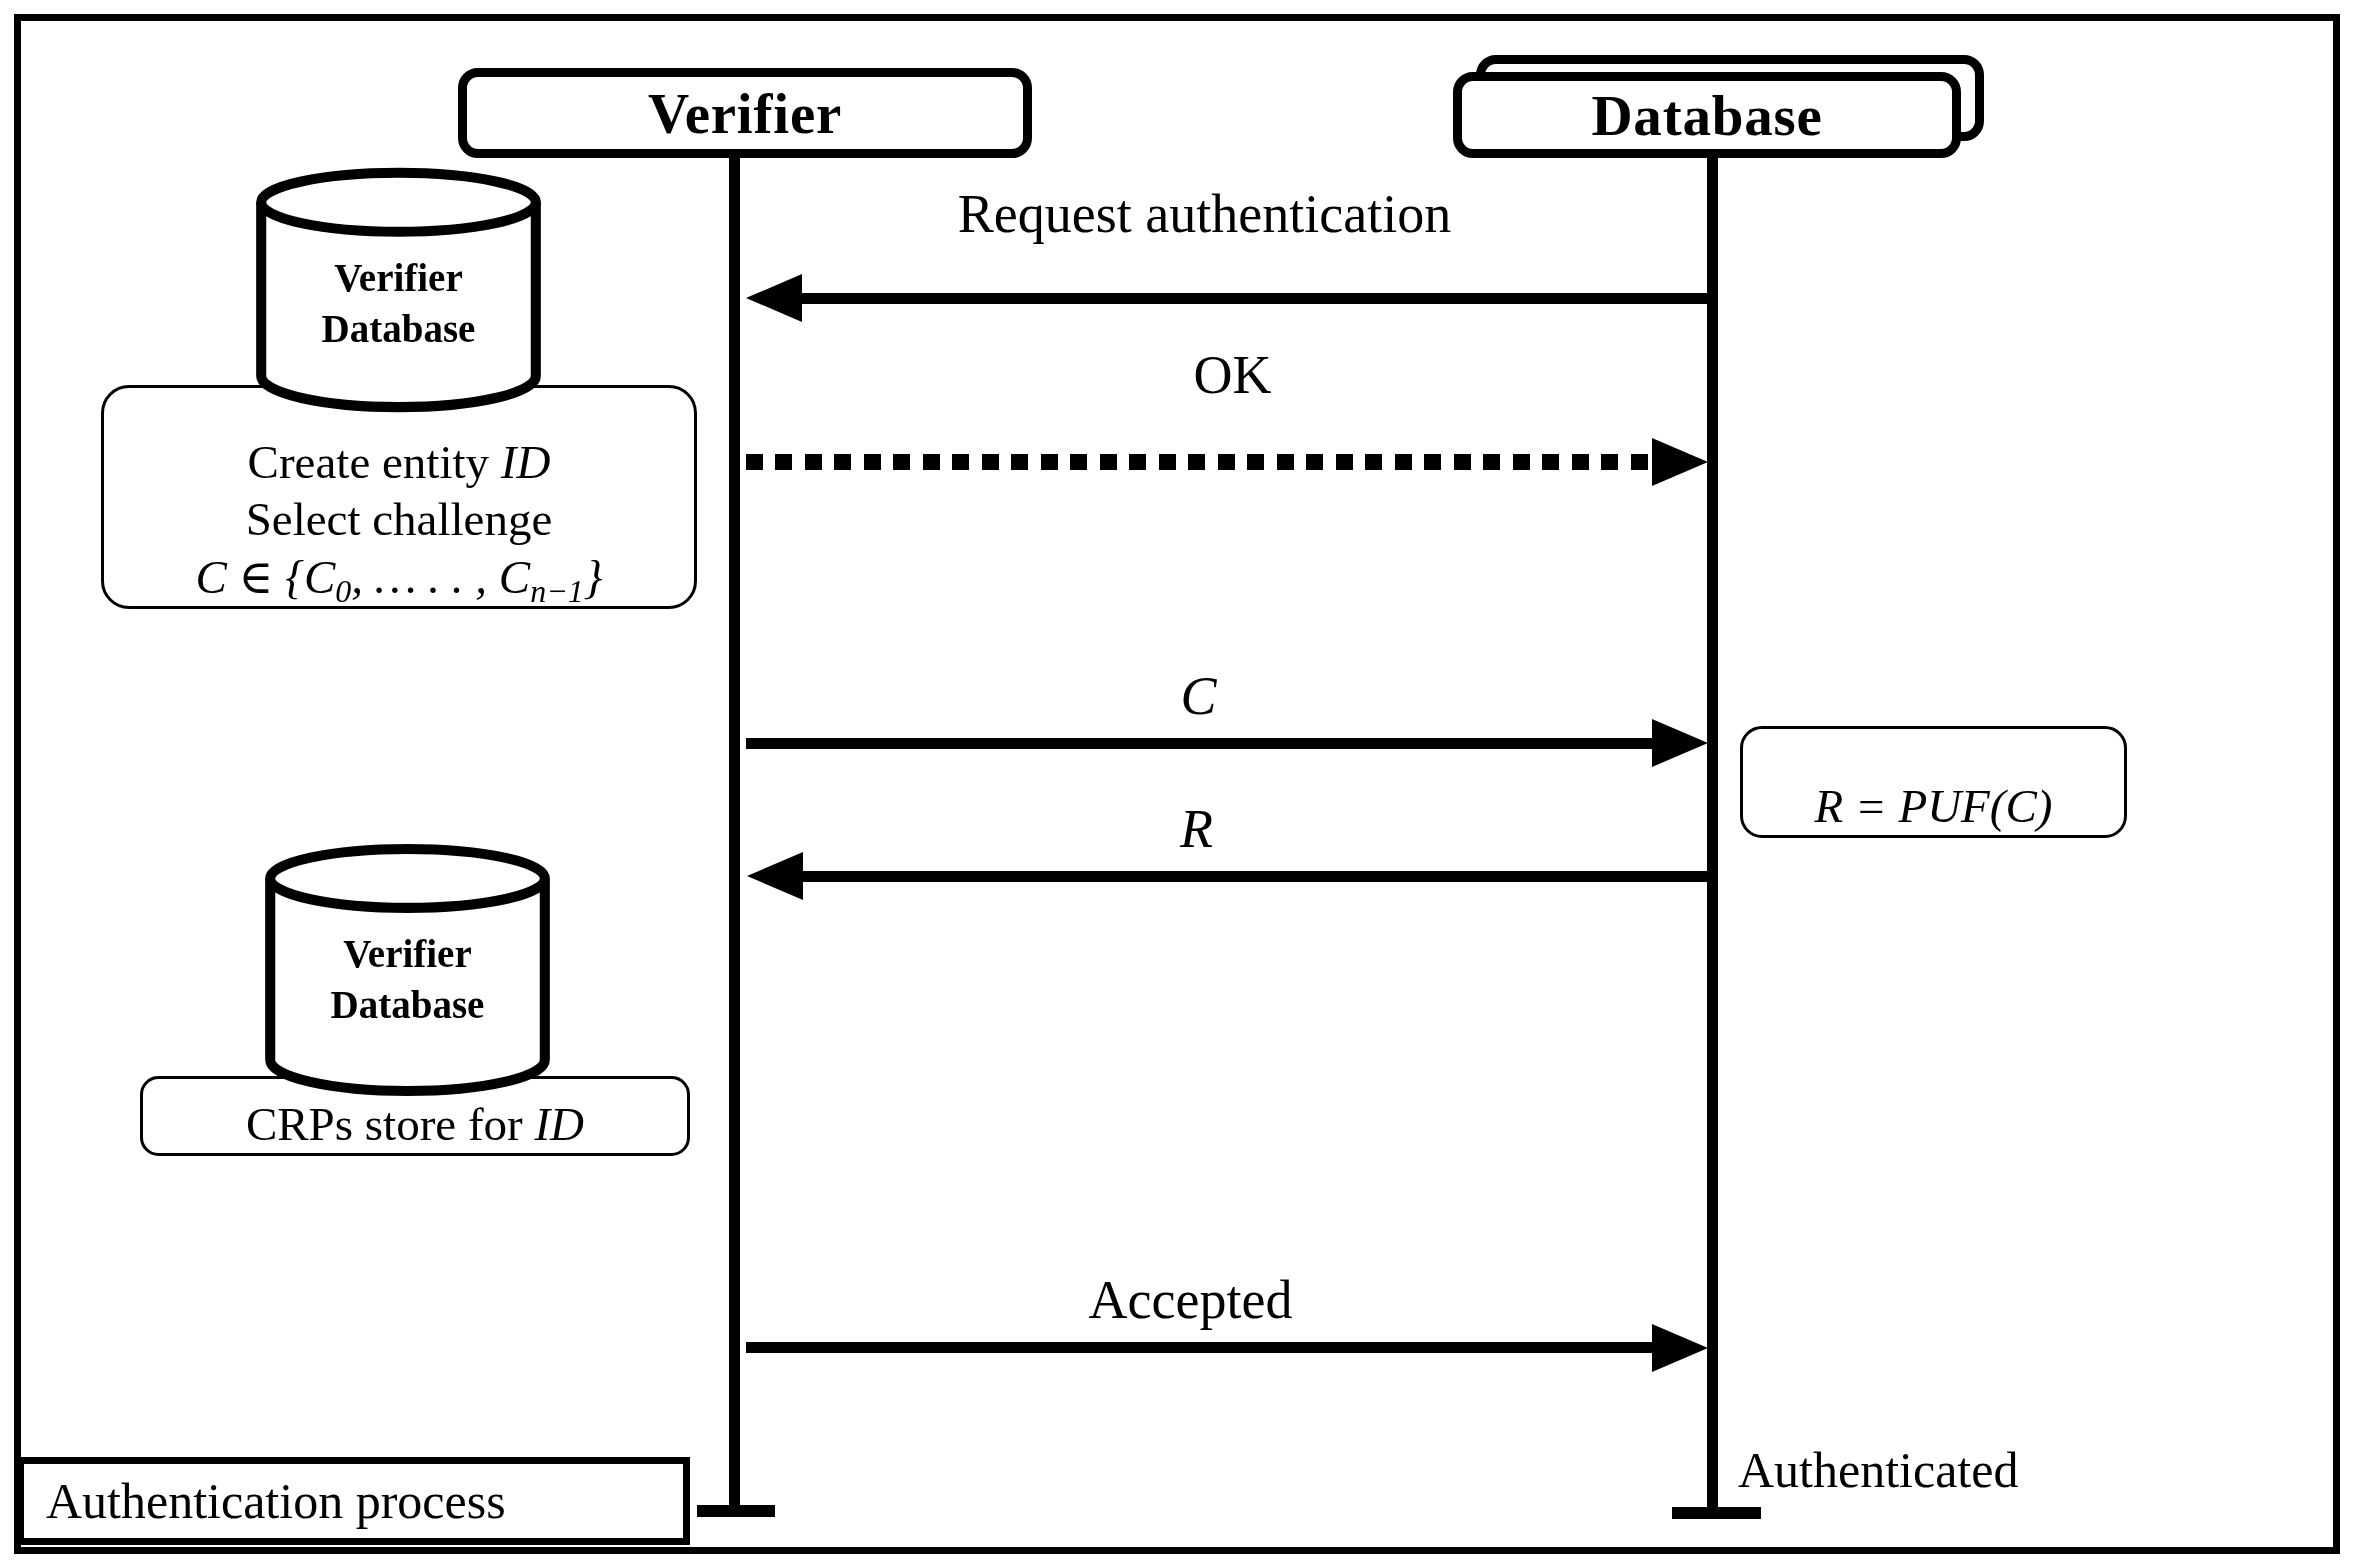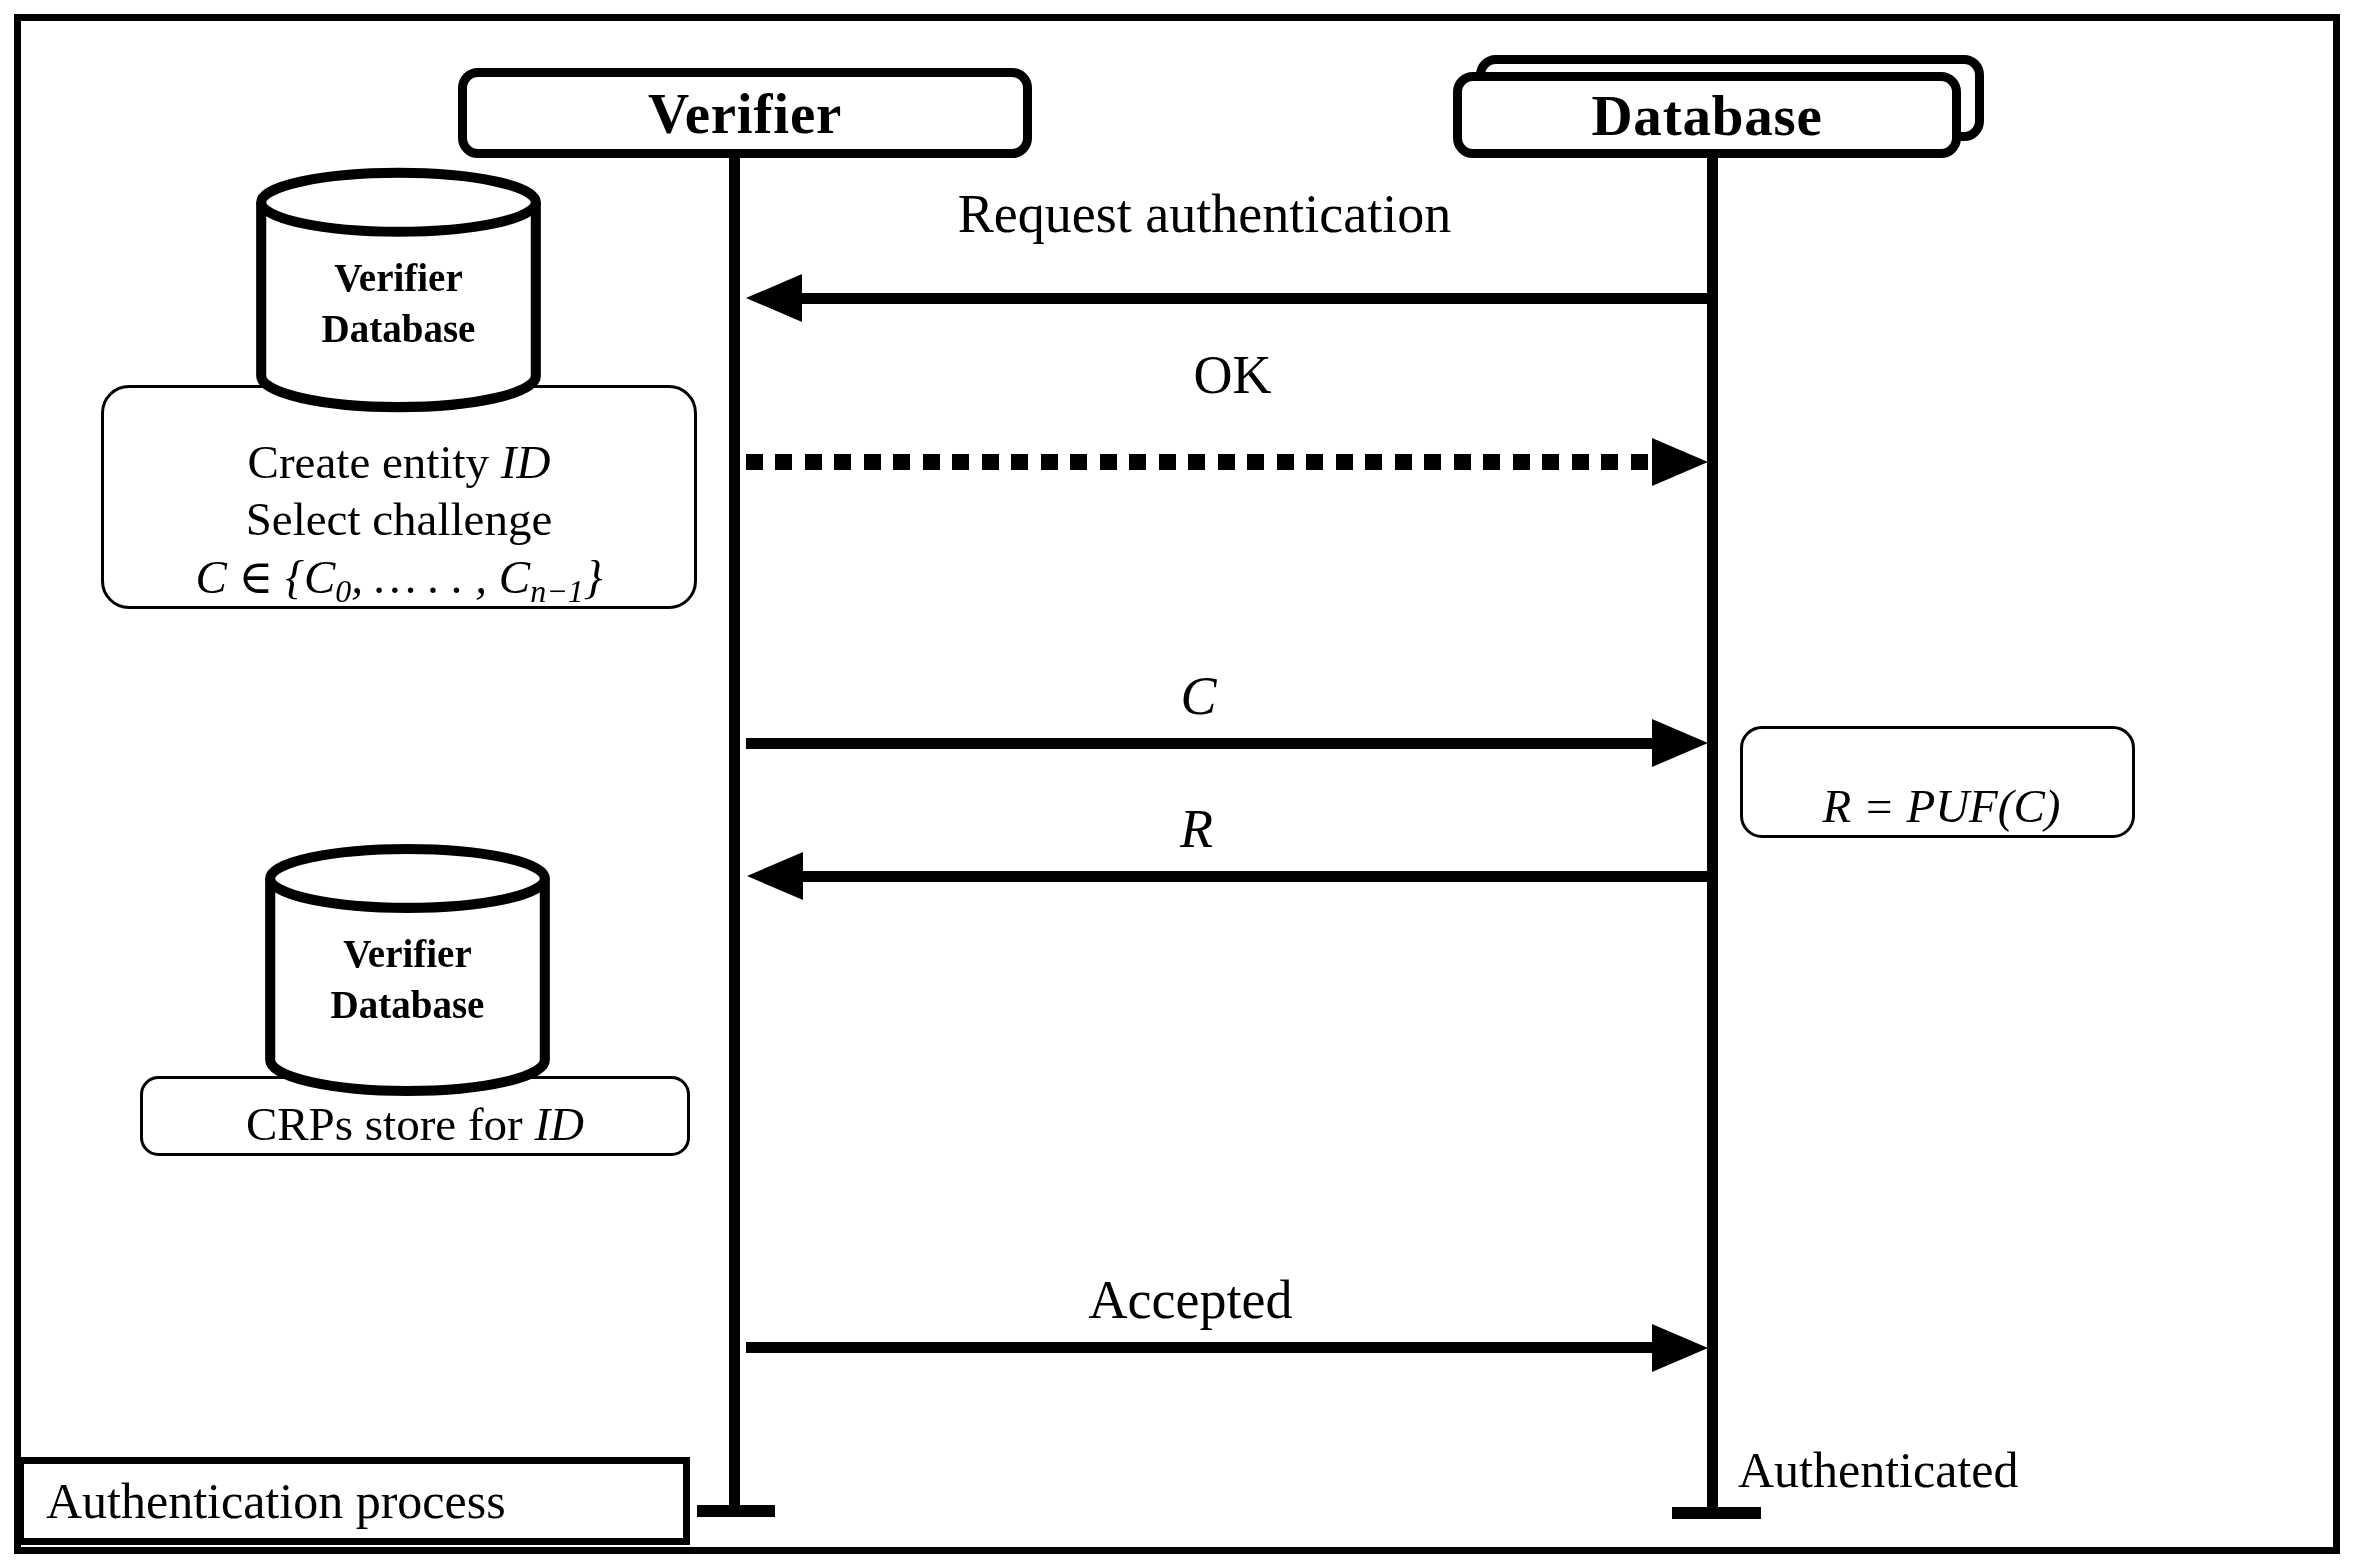--- a/index.html
+++ b/index.html
@@ -83,21 +83,21 @@
     background: #fff;
     display: flex;
     flex-direction: column;
     align-items: center;
     justify-content: flex-end;
     font-size: 47px;
     line-height: 1.22;
     text-align: center;
   }
   .create-box { left: 101px; top: 385px; width: 590px; height: 218px; }
-  .puf-box    { left: 1740px; top: 726px; width: 381px; height: 106px; border-radius: 22px; font-size: 47px; padding-left: 8px; }
+  .puf-box    { left: 1740px; top: 726px; width: 381px; height: 106px; border-radius: 22px; font-size: 47px; }
   .crps-box   { left: 140px; top: 1076px; width: 544px; height: 74px; border-radius: 18.6px; }
   .verify-box { left: 140px; top: 1179px; width: 544px; height: 79px; border-radius: 18.6px; }
 
   sub.idx {
     font-size: 0.68em;
     vertical-align: -0.28em;
     line-height: 0;
   }
 
   

